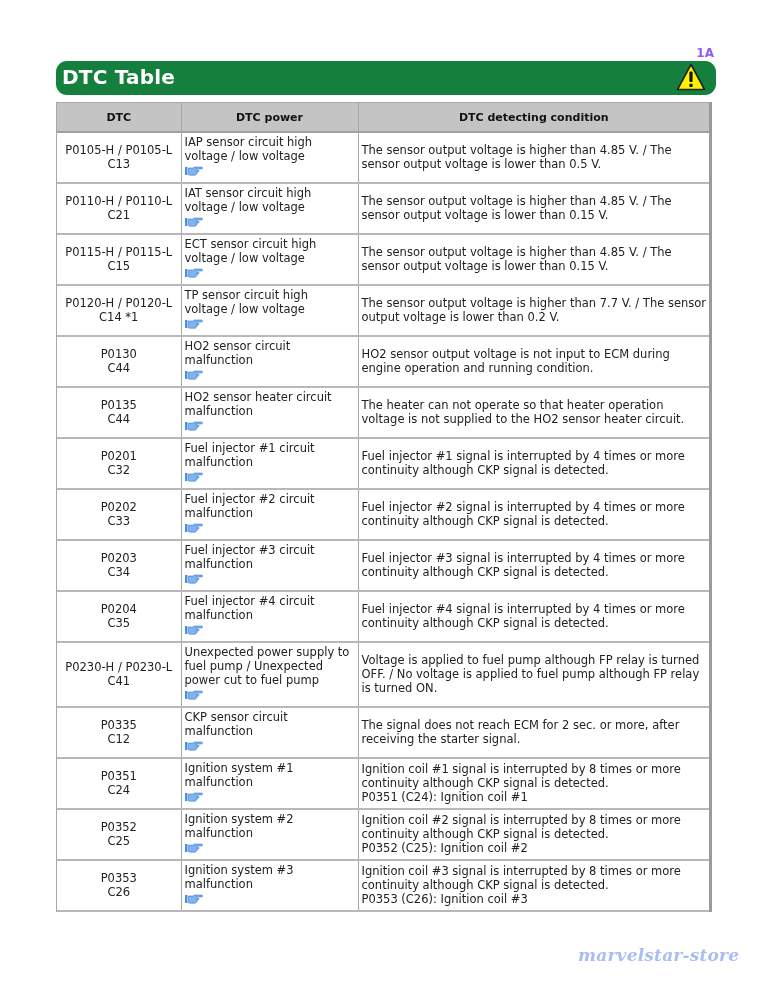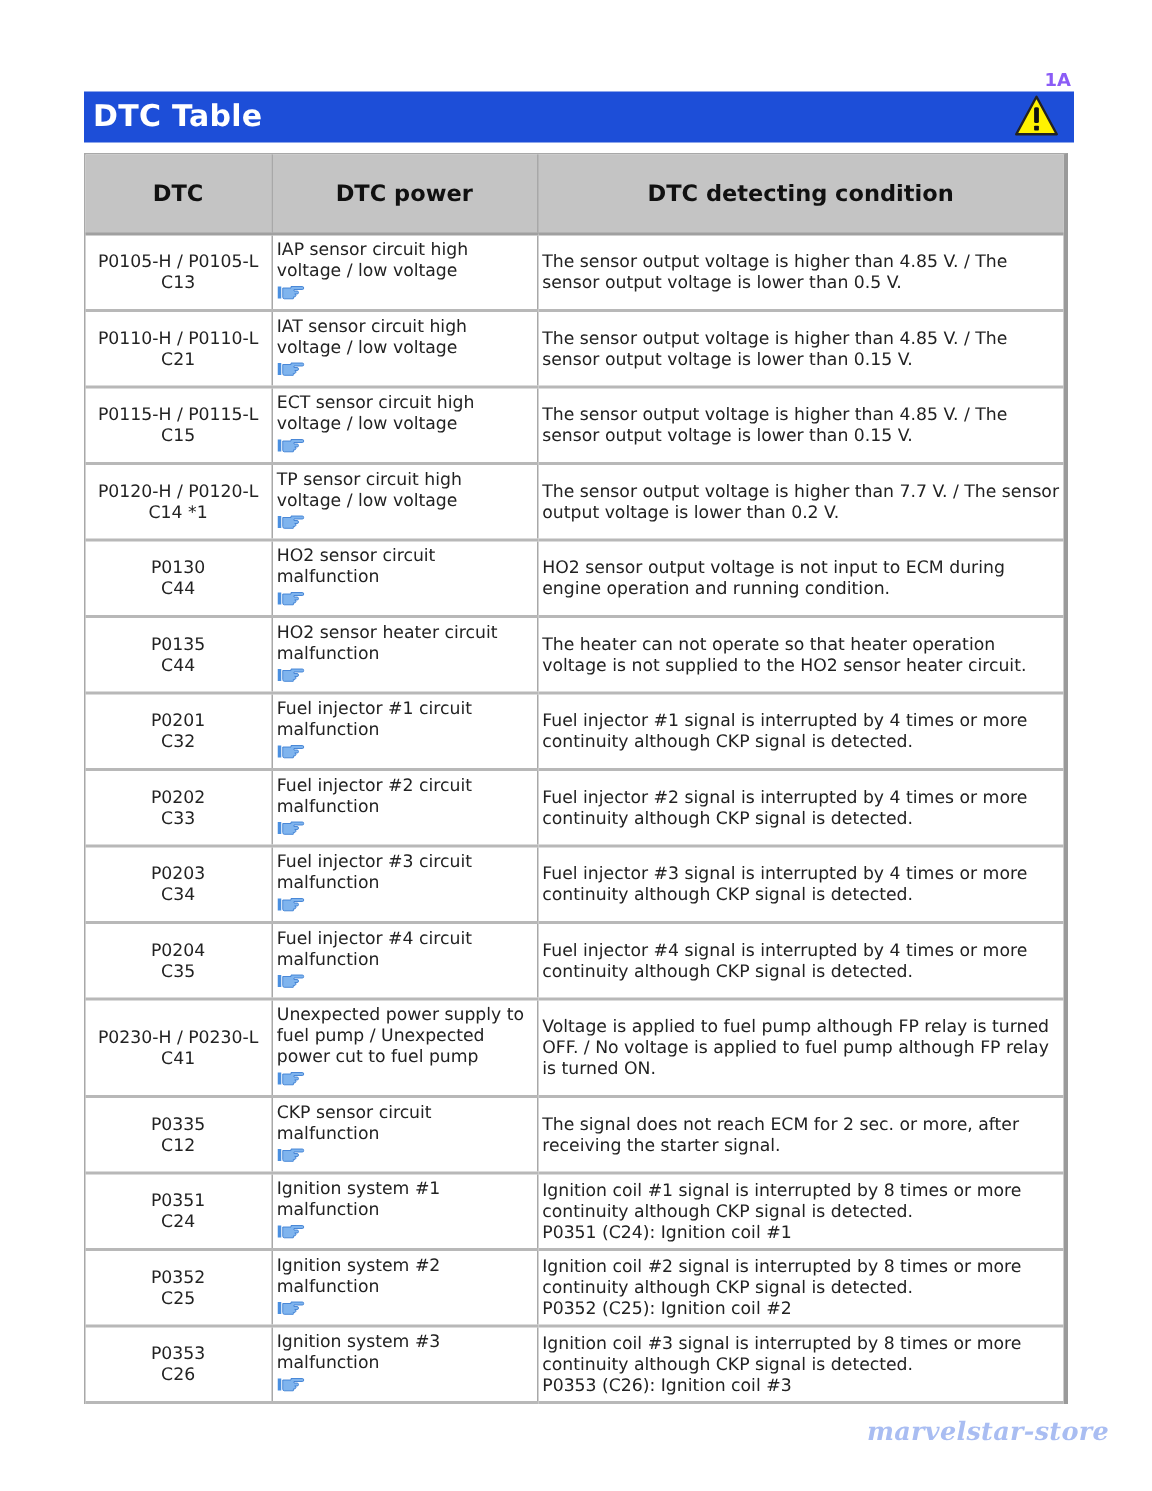--- a/index.html
+++ b/index.html
@@ -1,28 +1,28 @@
 <!DOCTYPE html>
 <html><head>
 <meta charset="utf-8">
 <style>
   html, body { margin: 0; padding: 0; background: #ffffff; }
   body { width: 768px; height: 994px; position: relative; overflow: hidden;
          font-family: "DejaVu Sans", sans-serif; color: #222; }
   .page-number { position: absolute; top: 46px; right: 54px; font-size: 12px; font-weight: bold; color: #8b5cf6; }
   .title-bar { position: absolute; left: 56px; top: 61px; width: 660px; height: 34px;
-               background: #1d4ed8; }
+               background: #15803d; border-radius: 11px; }
   .title-bar .title { position: absolute; left: 6px; top: 4px; font-size: 20px; font-weight: bold;
                       color: #ffffff; letter-spacing: 0.2px; }
   .warn { position: absolute; right: 10px; top: 2px; width: 30px; height: 28px; }
   .table-wrap { position: absolute; left: 56px; top: 102px; width: 652px;
                 border: 1px solid #a8a8a8; border-right: 3px solid #9a9a9a; border-bottom: none; }
   table { border-collapse: collapse; width: 100%; table-layout: fixed; font-size: 11.5px; }
-  th { background: #c4c4c4; font-weight: bold; height: 20px; padding: 16px;
-       border-right: 1px solid #a8a8a8; border-bottom: 2px solid #a0a0a0; font-size: 15px; color: #111; }
+  th { background: #c4c4c4; font-weight: bold; height: 20px; padding: 4px;
+       border-right: 1px solid #a8a8a8; border-bottom: 2px solid #a0a0a0; font-size: 11px; color: #111; }
   td { border-right: 1px solid #a8a8a8; border-bottom: 2px solid #b8b8b8; padding: 2px 3px 3px 3px;
        vertical-align: middle; line-height: 14px; }
   th:last-child, td:last-child { border-right: none; }
   td.dtc { text-align: center; }
   td.name { vertical-align: top; }
   td.cond { padding-left: 3px; }
   tr.none-row td { height: 14px; padding-top: 1px; padding-bottom: 1px; }
   .hand { display: inline-block; width: 18px; height: 10px; margin-top: 3px; }
   .hand svg { display: block; }
   .watermark { position: absolute; left: 578px; top: 945px; font-size: 17px; font-weight: bold;

